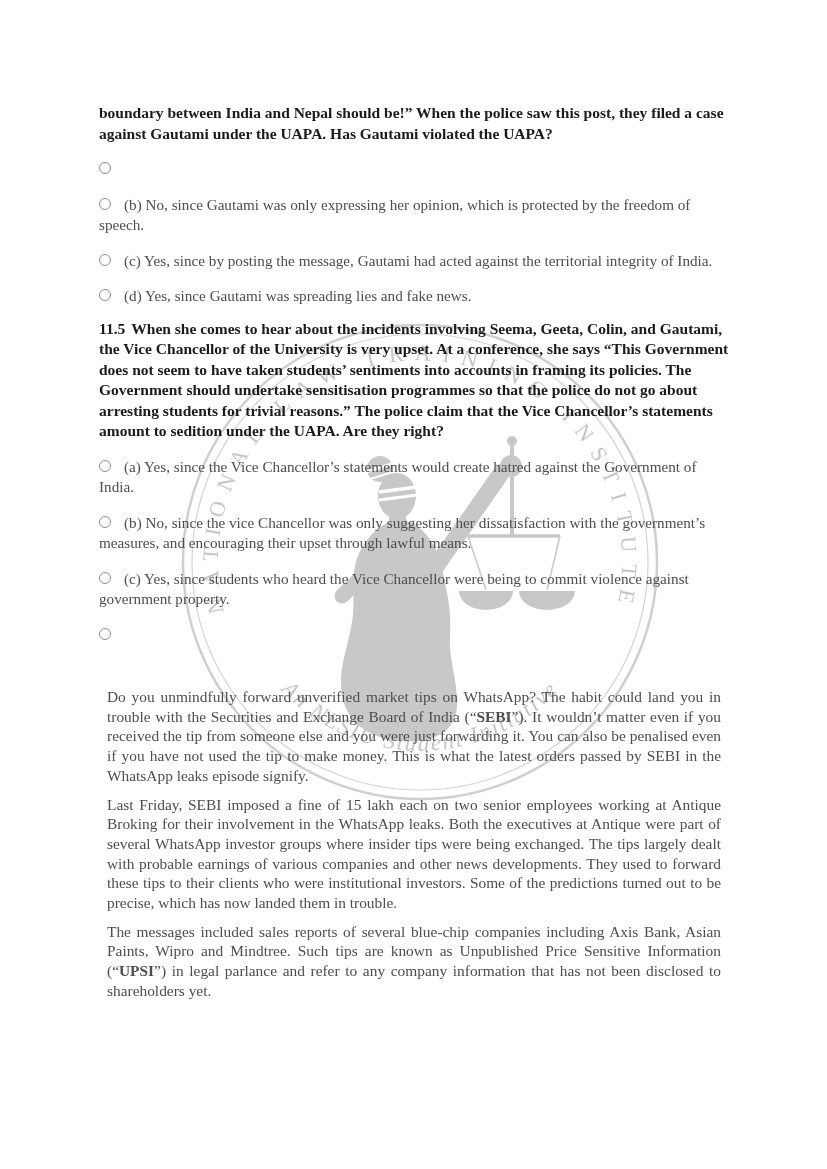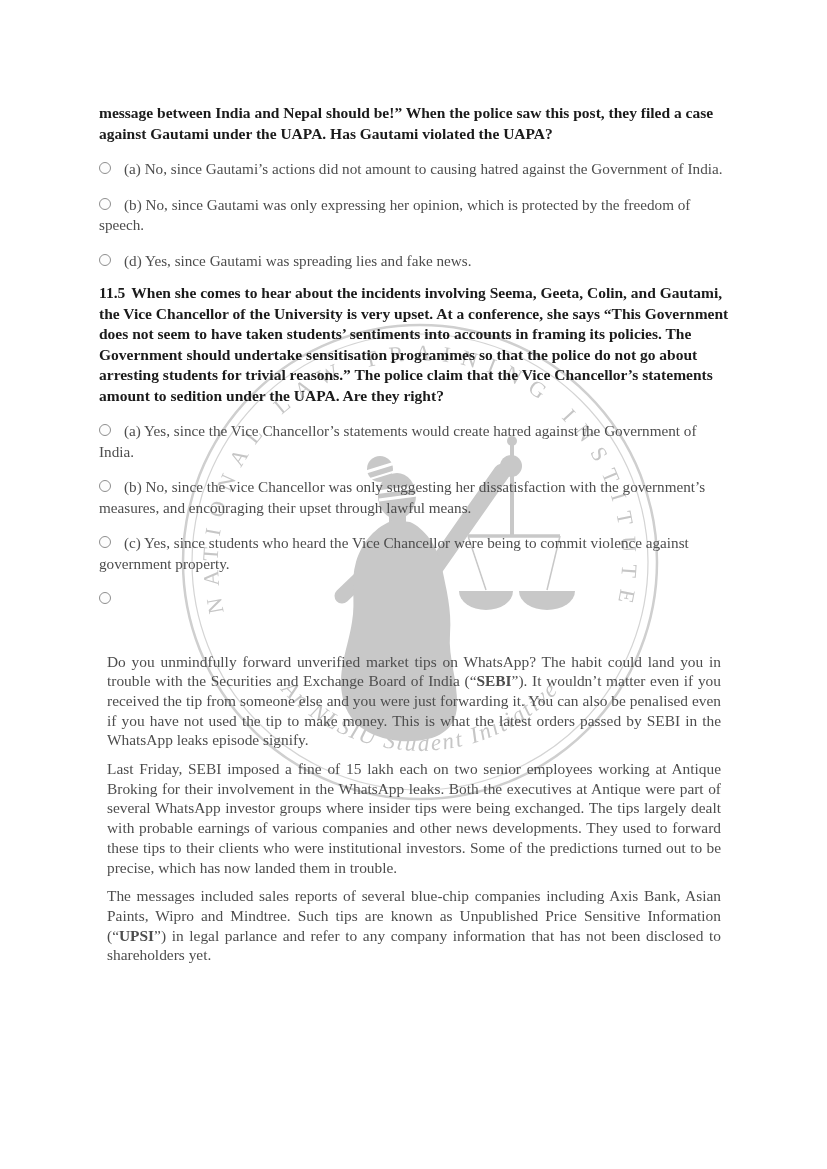--- a/index.html
+++ b/index.html
@@ -85,28 +85,31 @@
         <path d="M 468,536 L 486,590" stroke="#c8c8c8" stroke-width="1.5" fill="none"></path>
         <path d="M 560,536 L 547,590" stroke="#c8c8c8" stroke-width="1.5" fill="none"></path>
         <path d="M 459,591 A 27,19 0 0 0 513,591 Z"></path>
         <path d="M 519,591 A 28,19 0 0 0 575,591 Z"></path>
       </g>
     </g>
   </svg>
 
   <div class="content">
 
-    <p class="q-bold">message between India and Nepal should be!” When the police saw this post, they filed a case against Gautami under the UAPA. Has Gautami violated the UAPA?</p>
+    <p class="q-bold">boundary between India and Nepal should be!” When the police saw this post, they filed a case against Gautami under the UAPA. Has Gautami violated the UAPA?</p>
 
     <div class="options">
       <div class="option">
-        <span class="radio"></span><span>(a) No, since Gautami’s actions did not amount to causing hatred against the Government of India.</span>
+        <span class="radio"></span>
       </div>
       <div class="option">
         <span class="radio"></span><span>(b) No, since Gautami was only expressing her opinion, which is protected by the freedom of speech.</span>
+      </div>
+      <div class="option">
+        <span class="radio"></span><span>(c) Yes, since by posting the message, Gautami had acted against the territorial integrity of India.</span>
       </div>
       <div class="option">
         <span class="radio"></span><span>(d) Yes, since Gautami was spreading lies and fake news.</span>
       </div>
     </div>
 
     <p class="q-bold q2"><span class="qnum">11.5</span><span>When she comes to hear about the incidents involving Seema, Geeta, Colin, and Gautami, the Vice Chancellor of the University is very upset. At a conference, she says “This Government does not seem to have taken students’ sentiments into accounts in framing its policies. The Government should undertake sensitisation programmes so that the police do not go about arresting students for trivial reasons.” The police claim that the Vice Chancellor’s statements amount to sedition under the UAPA. Are they right?</span></p>
 
     <div class="options">
       <div class="option">

